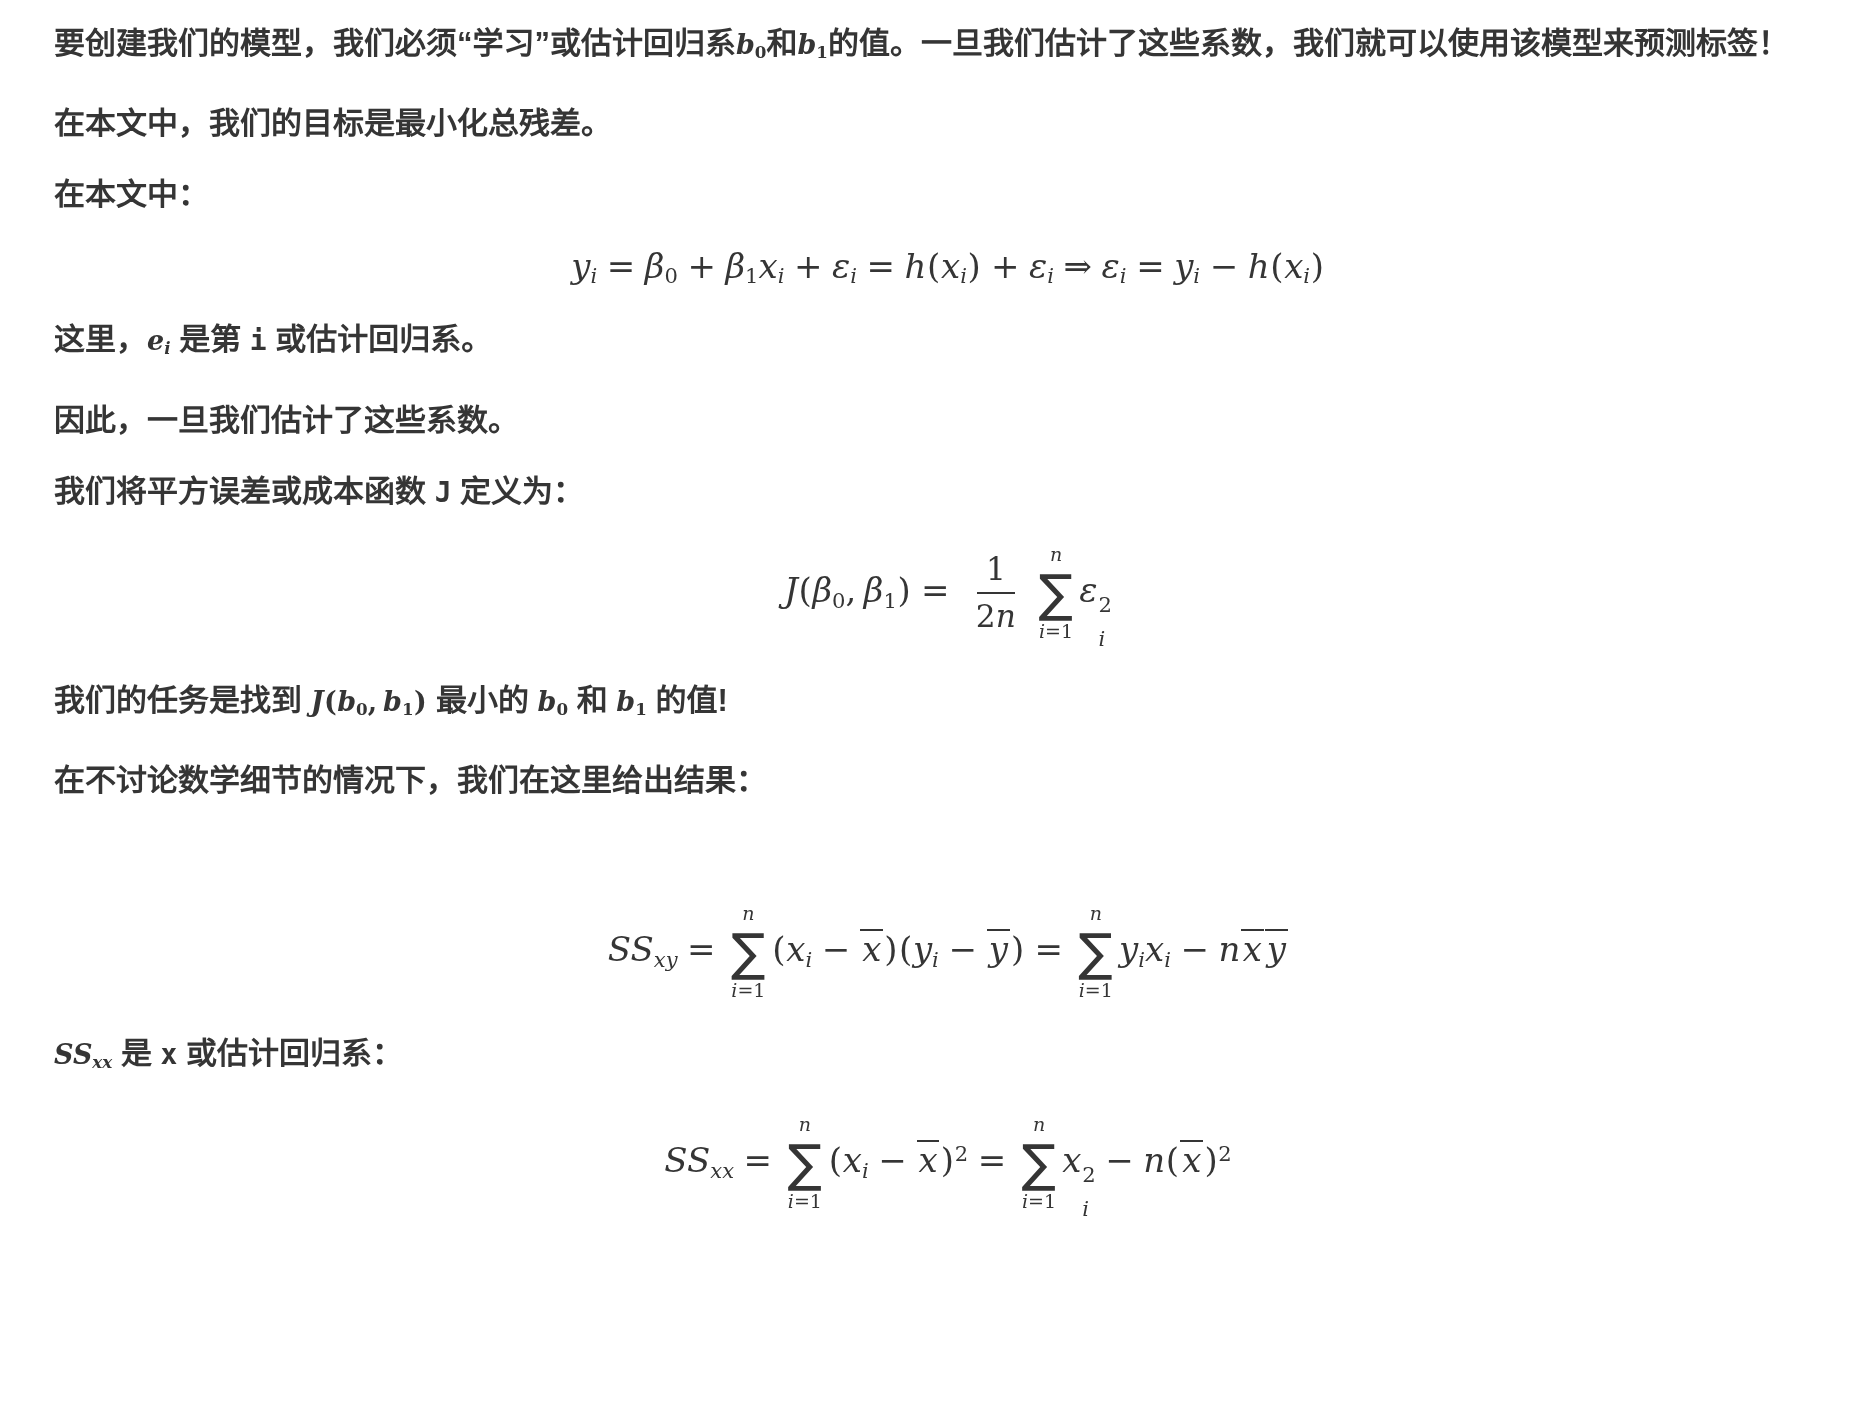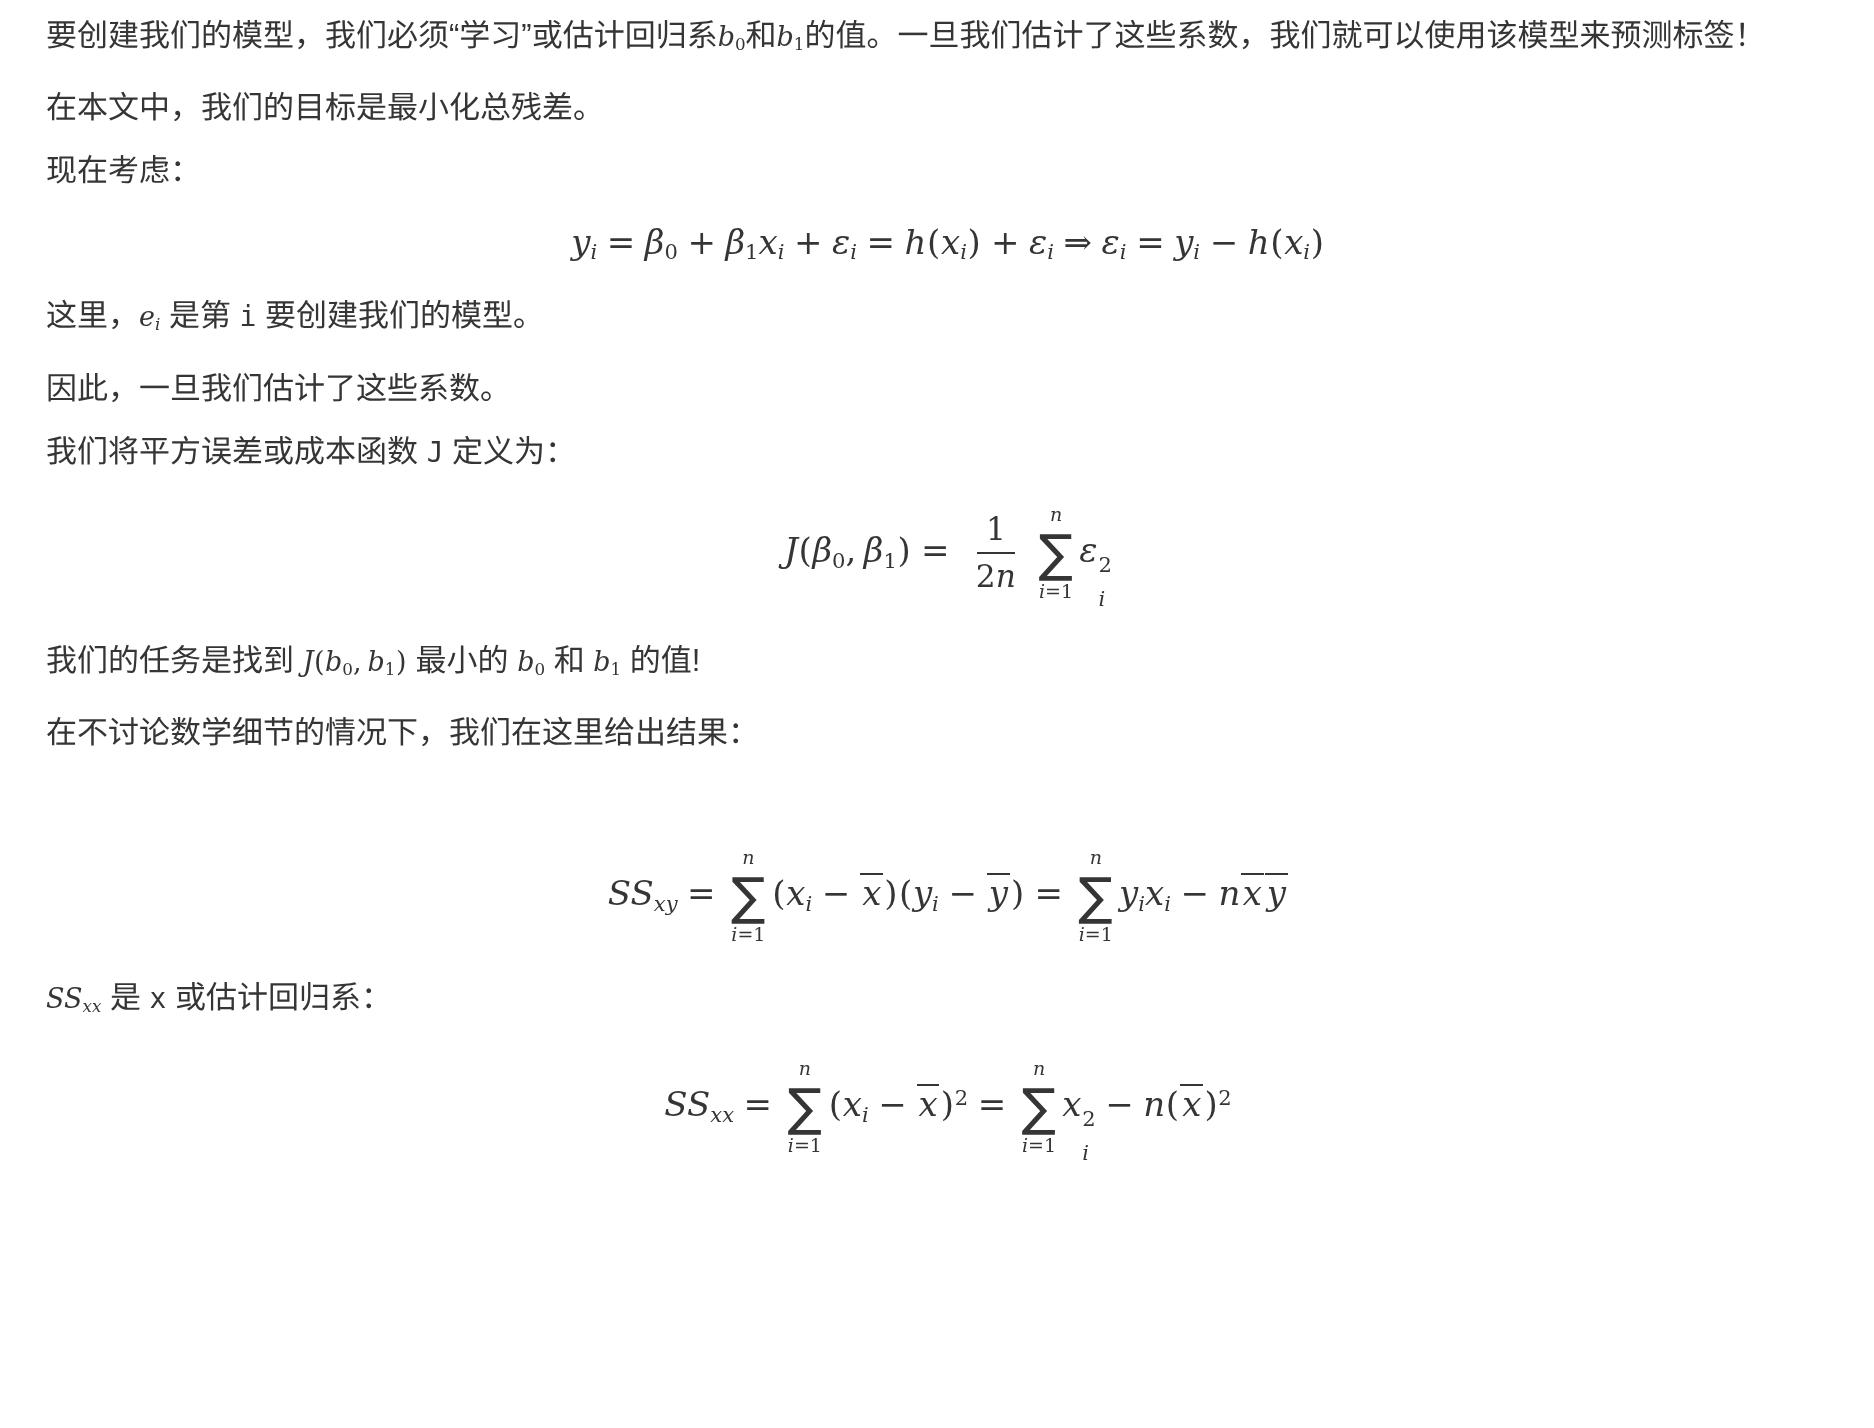--- a/index.html
+++ b/index.html
@@ -3,22 +3,23 @@
 <meta charset="utf-8">
 <style>
   html,body{margin:0;padding:0;}
   body{
     width:1874px;height:1428px;overflow:hidden;
     background:#ffffff;color:#353535;
     font-family:"Liberation Sans","DejaVu Sans",sans-serif;
   }
   #doc{padding:4px 24px 0 46px;}
   .para{
-    font-size:31px;line-height:63px;margin:0;
+    font-size:31px;line-height:63px;margin:8px;
     white-space:pre-wrap;
+    font-weight:bold;
   }
   .formula{
     font-family:"DejaVu Serif","Liberation Serif",serif;
     font-size:34px;text-align:center;margin:20px 0;
     white-space:nowrap;
   }
   .spacer{height:63px;}
   .imath{font-family:"DejaVu Serif","Liberation Serif",serif;font-size:0.87em;}
   .code{font-family:"DejaVu Sans Mono","Liberation Mono",monospace;font-size:0.9em;}
   .m-var{font-style:italic;}
@@ -43,23 +44,23 @@
            font-size:1.5em;line-height:1;padding:0.04em 0;}
   .m-barred{display:inline-block;font-style:italic;line-height:1;
             border-top:0.07em solid currentColor;padding:0.04em 0.05em 0;margin:0 0.02em;}
 </style>
 </head>
 <body>
 
 <main id="doc">
     <p class="para"><span class="txt">要创建我们的模型，我们必须“学习”或估计回归系</span><span class="imath"><span class="m-var">b</span><span class="m-sub"><span class="up">0</span></span></span><span class="txt">和</span><span class="imath"><span class="m-var">b</span><span class="m-sub"><span class="up">1</span></span></span><span class="txt">的值。一旦我们估计了这些系数，我们就可以使用该模型来预测标签！</span></p>
     <p class="para"><span class="txt">在本文中，我们的目标是最小化总残差。</span></p>
-    <p class="para"><span class="txt">现在考虑：</span></p>
+    <p class="para"><span class="txt">在本文中：</span></p>
     <div class="formula"><span class="m-var">y</span><span class="m-sub"><span class="it">i</span></span><span class="m-op">=</span><span class="m-var">β</span><span class="m-sub"><span class="up">0</span></span><span class="m-op">+</span><span class="m-var">β</span><span class="m-sub"><span class="up">1</span></span><span class="m-var">x</span><span class="m-sub"><span class="it">i</span></span><span class="m-op">+</span><span class="m-var">ε</span><span class="m-sub"><span class="it">i</span></span><span class="m-op">=</span><span class="m-var">h</span><span class="m-delim">(</span><span class="m-var">x</span><span class="m-sub"><span class="it">i</span></span><span class="m-delim">)</span><span class="m-op">+</span><span class="m-var">ε</span><span class="m-sub"><span class="it">i</span></span><span class="m-op">⇒</span><span class="m-var">ε</span><span class="m-sub"><span class="it">i</span></span><span class="m-op">=</span><span class="m-var">y</span><span class="m-sub"><span class="it">i</span></span><span class="m-op">−</span><span class="m-var">h</span><span class="m-delim">(</span><span class="m-var">x</span><span class="m-sub"><span class="it">i</span></span><span class="m-delim">)</span></div>
-    <p class="para"><span class="txt">这里，</span><span class="imath"><span class="m-var">e</span><span class="m-sub"><span class="it">i</span></span></span><span class="txt"> 是第 </span><code class="code">i</code><span class="txt"> 要创建我们的模型。</span></p>
+    <p class="para"><span class="txt">这里，</span><span class="imath"><span class="m-var">e</span><span class="m-sub"><span class="it">i</span></span></span><span class="txt"> 是第 </span><code class="code">i</code><span class="txt"> 或估计回归系。</span></p>
     <p class="para"><span class="txt">因此，一旦我们估计了这些系数。</span></p>
     <p class="para"><span class="txt">我们将平方误差或成本函数 </span><code class="code">J</code><span class="txt"> 定义为：</span></p>
     <div class="formula"><span class="m-var">J</span><span class="m-delim">(</span><span class="m-var">β</span><span class="m-sub"><span class="up">0</span></span><span class="m-comma">,</span><span class="m-var">β</span><span class="m-sub"><span class="up">1</span></span><span class="m-delim">)</span><span class="m-op">=</span><span class="m-frac">
         <span class="m-fnum"><span class="up">1</span></span>
         <span class="m-fden"><span class="up">2</span><span class="it">n</span></span>
       </span><span class="m-sum">
         <span class="m-sumup"><span class="it">n</span></span>
         <span class="m-sigma">∑</span>
         <span class="m-sumlow"><span class="it">i</span><span class="up">=</span><span class="up">1</span></span>
       </span><span class="m-var">ε</span><span class="m-ss">

